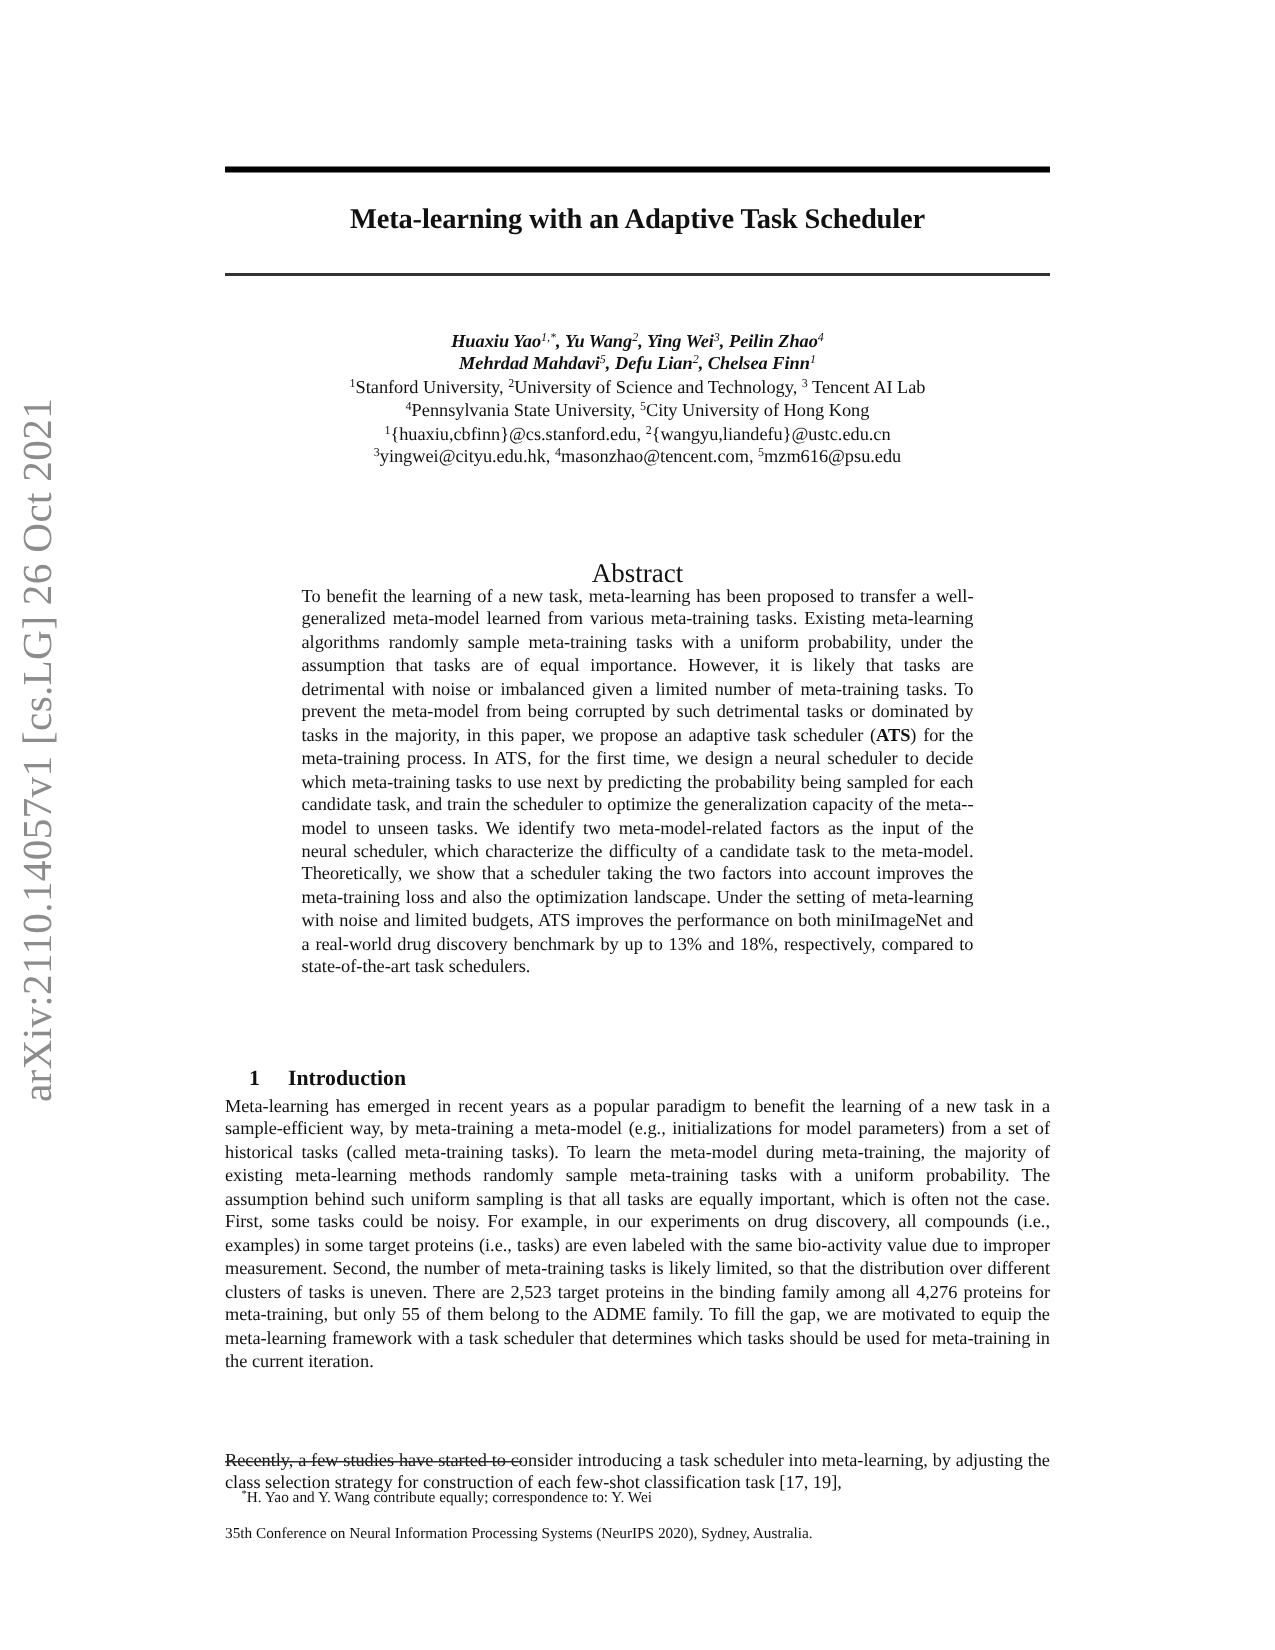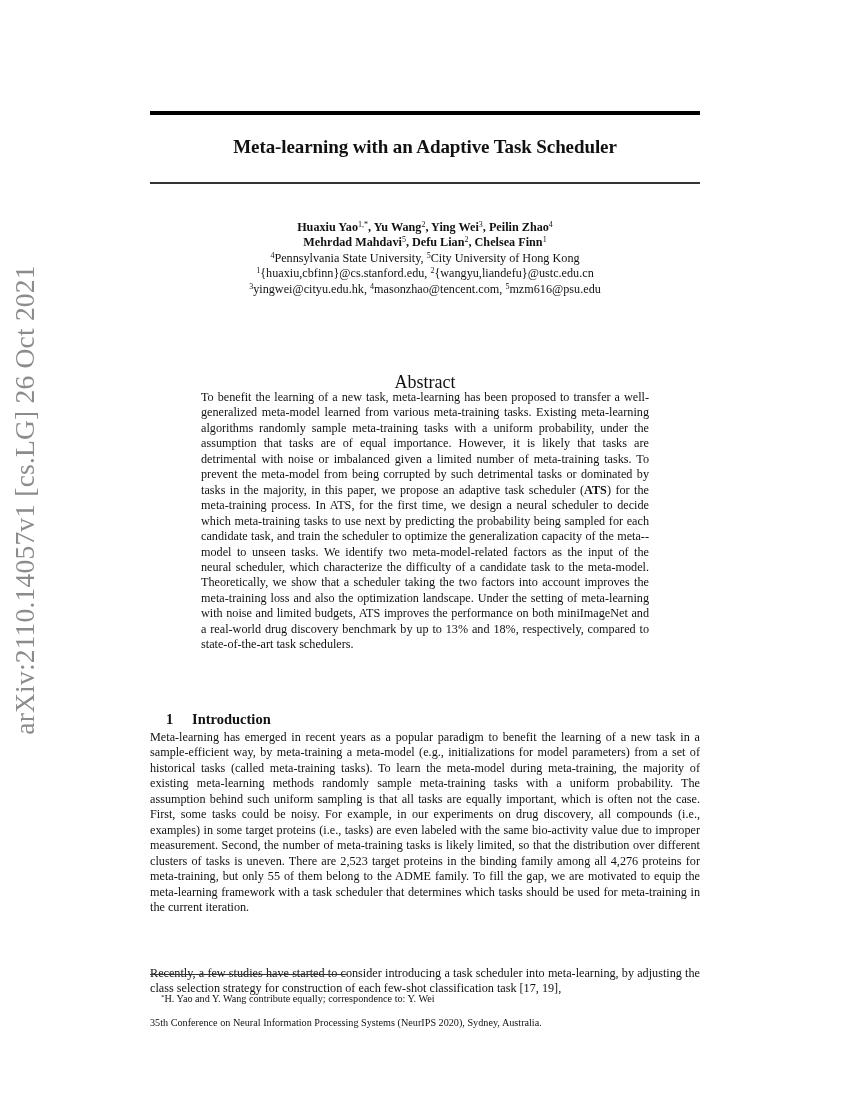--- a/index.html
+++ b/index.html
@@ -30,21 +30,21 @@
   }
   .title {
     position: absolute; left: 150px; top: 136px; width: 550px;
     text-align: center; font-weight: bold; font-size: 19px; letter-spacing: -0.1px;
     margin: 0;
   }
   .authors {
     position: absolute; left: 150px; top: 220px; width: 550px; text-align: center;
     font-size: 12.2px; line-height: 15.4px;
   }
-  .authors .names { font-weight: bold; }
+  .authors .names { font-weight: bold; font-style: italic; }
   .authors sup { font-size: 8px; line-height: 0; vertical-align: 4px; font-weight: normal; }
   .abstract-heading {
     position: absolute; left: 150px; top: 372px; width: 550px; text-align: center;
     font-weight: normal; font-size: 18px; margin: 0;
   }
   .abstract-body {
     position: absolute; left: 201px; top: 390px; width: 448px;
     font-size: 12.2px; line-height: 15.45px; text-align: justify; margin: 0;
     hyphens: manual;
   }
@@ -87,20 +87,23 @@
 <div class="rule-bottom"></div>
 
 <div class="authors">
   <div class="names">
     <span>Huaxiu Yao</span><sup>1,*</sup><span>, </span><span>Yu Wang</span><sup>2</sup><span>, </span><span>Ying Wei</span><sup>3</sup><span>, </span><span>Peilin Zhao</span><sup>4</sup>
   </div>
   <div class="names">
     <span>Mehrdad Mahdavi</span><sup>5</sup><span>, </span><span>Defu Lian</span><sup>2</sup><span>, </span><span>Chelsea Finn</span><sup>1</sup>
   </div>
   <div>
+    <sup>1</sup><span>Stanford University, </span><sup>2</sup><span>University of Science and Technology, </span><sup>3</sup><span> Tencent AI Lab</span>
+  </div>
+  <div>
     <sup>4</sup><span>Pennsylvania State University, </span><sup>5</sup><span>City University of Hong Kong</span>
   </div>
   <div>
     <sup>1</sup><span>{huaxiu,cbfinn}@cs.stanford.edu, </span><sup>2</sup><span>{wangyu,liandefu}@ustc.edu.cn</span>
   </div>
   <div>
     <sup>3</sup><span>yingwei@cityu.edu.hk, </span><sup>4</sup><span>masonzhao@tencent.com, </span><sup>5</sup><span>mzm616@psu.edu</span>
   </div>
 </div>
 

